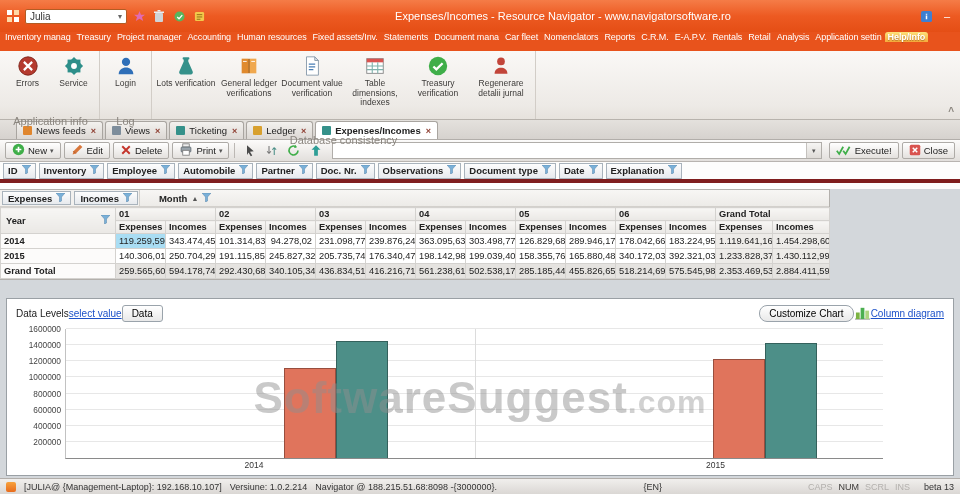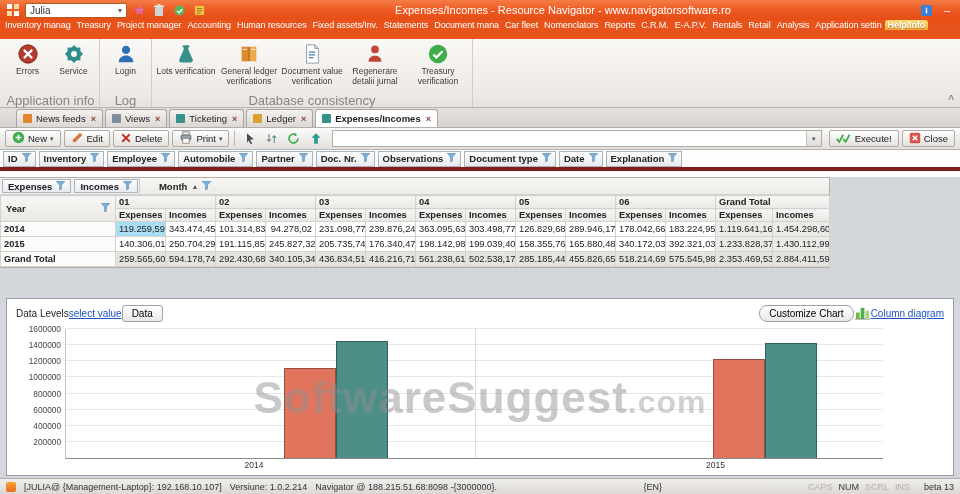--- a/index.html
+++ b/index.html
@@ -7,21 +7,21 @@
   body {
     font-family:"Liberation Sans", sans-serif;
     background:#d3d7db;
     display:flex; flex-direction:column;
     font-size:10px; color:#222;
   }
   
   .titlebar {
     height:20px; flex:0 0 20px;
     background:linear-gradient(180deg,#f57c47 0%,#ed5a22 50%,#e54e15 100%);
-    display:flex; align-items:center; gap:4px; padding:4px 5px; color:#fff;
+    display:flex; align-items:center; gap:4px; padding:16px 5px; color:#fff;
   }
   .tb-ico { display:inline-flex; align-items:center; justify-content:center; width:16px; height:16px; }
   .user-combo {
     width:102px; height:15px; background:#fff; border:1px solid #b25c24; border-radius:2px;
     color:#333; font-size:10px; display:flex; align-items:center; justify-content:space-between; padding:0 4px;
   }
   .combo-caret { color:#666; font-size:8px; }
   .tb-title { flex:1; text-align:center; font-size:11px; white-space:nowrap; overflow:hidden; }
   .tb-min { font-size:11px; padding:0 5px; cursor:default; }
   
@@ -44,21 +44,21 @@
     border-bottom:1px solid #b8b3ad; display:flex; padding-left:2px;
   }
   .ribbon-group { display:flex; flex-direction:column; border-right:1px solid #d2cdc7; padding:2px 3px 0 3px; }
   .rg-buttons { flex:1; display:flex; align-items:flex-start; gap:1px; }
   .ribbon-btn {
     width:62px; display:flex; flex-direction:column; align-items:center; text-align:center;
     font-size:8.5px; line-height:1.12; color:#3c3a38; padding-top:1px; border-radius:2px; cursor:default;
   }
   .ribbon-group.narrow .ribbon-btn { width:45px; }
   .ricon { width:24px; height:24px; display:flex; align-items:center; justify-content:center; margin-bottom:1px; }
-  .rg-label { height:13px; line-height:13px; text-align:center; font-size:13px; color:#8b867f; white-space:nowrap; }
+  .rg-label { height:13px; line-height:13px; text-align:center; font-size:11px; color:#8b867f; white-space:nowrap;margin-top:26px; }
   .ribbon-collapse { position:absolute; right:6px; bottom:2px; color:#8b867f; font-size:10px; font-weight:bold; }
   
   .doc-tabs {
     height:20px; flex:0 0 20px; background:linear-gradient(180deg,#e4e1dd,#d6d2ce);
     display:flex; align-items:flex-end; gap:2px; padding:1px 4px 0 16px; border-bottom:1px solid #b2aeaa;
   }
   .doc-tab {
     height:18px; display:flex; align-items:center; gap:4px; font-size:9.5px; padding:0 6px;
     border:1px solid #a9a5a0; border-bottom:none; border-radius:3px 3px 0 0;
     background:linear-gradient(180deg,#f3f1ee,#dcd8d4); cursor:default; white-space:nowrap;
@@ -288,34 +288,44 @@
               <path d="M6 2h9l4 4v16H6z" fill="#fff" stroke="#8899aa"></path>
               <path d="M15 2v4h4z" fill="#dde4ea" stroke="#8899aa"></path>
               <path d="M8.5 10h7M8.5 13h7M8.5 16h5" stroke="#4a7fb5" stroke-width="1.4"></path>
             </svg>
           </span>
           <span class="rlabel">Document value verification</span>
         </div>
         <div class="ribbon-btn">
           <span class="ricon">
             <svg width="22" height="22" viewBox="0 0 24 24">
+              <rect x="3" y="4" width="18" height="16" fill="#fff" stroke="#888"></rect>
+              <rect x="3" y="4" width="18" height="4" fill="#d9534f"></rect>
+              <path d="M9 8v12M15 8v12M3 12h18M3 16h18" stroke="#7fb2ac" stroke-width="1.2"></path>
+            </svg>
+          </span>
+          <span class="rlabel">Table dimensions, indexes</span>
+        </div>
+        <div class="ribbon-btn">
+          <span class="ricon">
+            <svg width="22" height="22" viewBox="0 0 24 24">
+              <circle cx="12" cy="12" r="10" fill="#3fae49"></circle>
+              <path d="M7 12.5l3.2 3.2L17 9" stroke="#fff" stroke-width="2.5" fill="none"></path>
+            </svg>
+          </span>
+          <span class="rlabel">Treasury verification</span>
+        </div>
+        <div class="ribbon-btn">
+          <span class="ricon">
+            <svg width="22" height="22" viewBox="0 0 24 24">
               <circle cx="12" cy="7" r="4.2" fill="#c2453a"></circle>
               <path d="M5 20.5c0-4.5 3.5-6.5 7-6.5s7 2 7 6.5z" fill="#c2453a"></path>
             </svg>
           </span>
           <span class="rlabel">Regenerare detalii jurnal</span>
-        </div>
-        <div class="ribbon-btn">
-          <span class="ricon">
-            <svg width="22" height="22" viewBox="0 0 24 24">
-              <circle cx="12" cy="12" r="10" fill="#3fae49"></circle>
-              <path d="M7 12.5l3.2 3.2L17 9" stroke="#fff" stroke-width="2.5" fill="none"></path>
-            </svg>
-          </span>
-          <span class="rlabel">Treasury verification</span>
         </div>
       </div>
       <div class="rg-label">Database consistency</div>
     </div>
     <span class="ribbon-collapse">^</span>
 </div>
 
 <div class="doc-tabs" id="docTabs">
     <div class="doc-tab">
       <span class="dt-ico" style="background: rgb(224, 134, 46);"></span>

